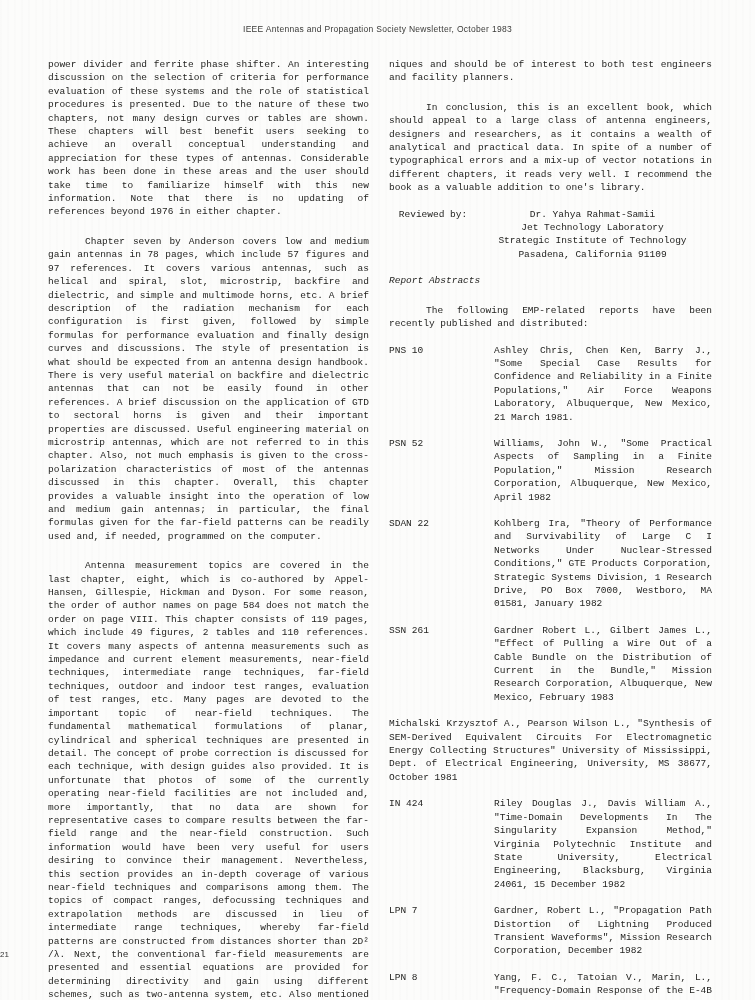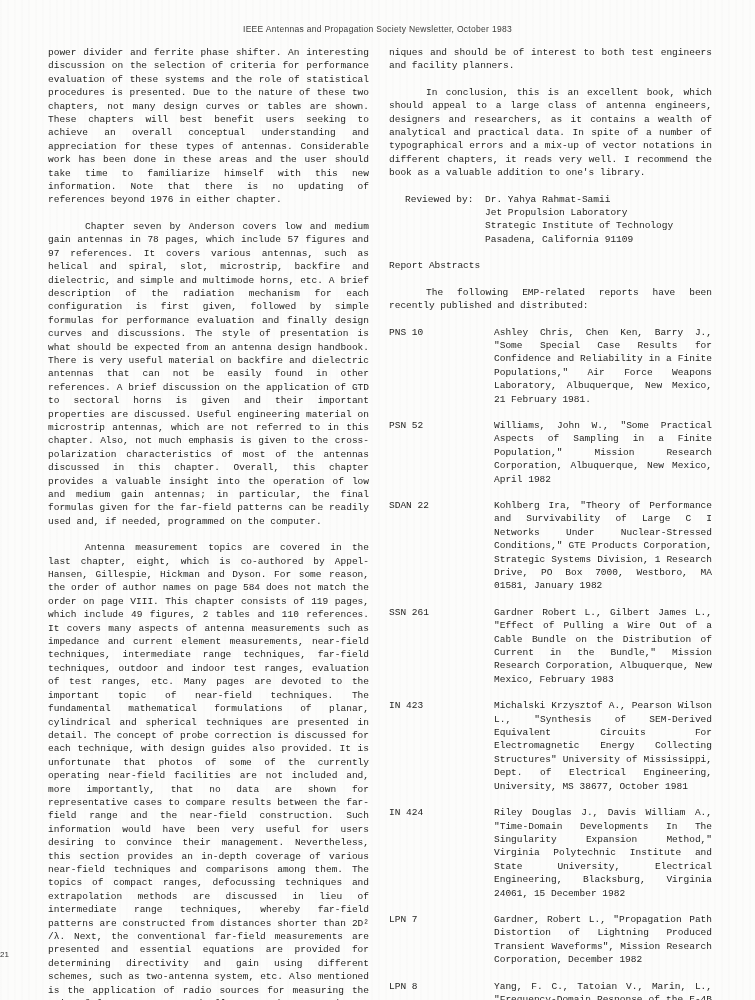--- a/index.html
+++ b/index.html
@@ -31,32 +31,33 @@
   }
   .col {
     position: absolute;
     top: 42px;
     font-size: 9.5px;
     line-height: 13.4px;
     text-align: justify;
   }
   .col-left  { left: 48px;  width: 321px; }
   .col-right { left: 389px; width: 323px; }
-  .para { margin: 4px 0 13px 0; }
+  .para { margin: 16px 0 13px 0; }
   .para.indent { text-indent: 37px; }
   .reviewed {
     display: flex;
-    margin: 0 0 13px 16px;
-    text-align: left;
+    margin: 0 0 13px 4px;
+    text-align: center;
   }
   .rev-label { width: 80px; flex: none; }
   .rev-lines { flex: 1; }
   .section-heading {
     margin: 0 0 13px 0;
     text-align: left;
+    font-style: italic;
   }
   .report {
     display: flex;
     margin: 0 0 13px 0;
   }
   .report-id { width: 105px; flex: none; text-align: left; }
   .report-text { flex: 1; text-align: justify; }
   .page-number {
     position: absolute;
     top: 950px;
@@ -81,47 +82,46 @@
   </div>
 
   <div class="col col-right">
     <p class="para">niques and should be of interest to both test engineers and facility planners.</p>
     <p class="para indent">In conclusion, this is an excellent book, which should appeal to a large class of antenna engineers, designers and researchers, as it contains a wealth of analytical and practical data.  In spite of a number of typographical errors and a mix-up of vector notations in different chapters, it reads very well.  I recommend the book as a valuable addition to one's library.</p>
 
     <div class="reviewed">
       <div class="rev-label">Reviewed by:</div>
       <div class="rev-lines">
         <div>Dr. Yahya Rahmat-Samii</div>
-        <div>Jet Propulsion Laboratory</div>
+        <div>Jet Technology Laboratory</div>
         <div>Strategic Institute of Technology</div>
         <div>Pasadena, California  91109</div>
       </div>
     </div>
 
     <div class="section-heading">Report Abstracts</div>
     <p class="para indent">The following EMP-related reports have been recently published and distributed:</p>
 
     <div class="report">
       <div class="report-id">PNS 10</div>
-      <div class="report-text">Ashley Chris, Chen Ken, Barry J., "Some Special Case Results for Confidence and Reliability in a Finite Populations," Air Force Weapons Laboratory, Albuquerque, New Mexico, 21 February 1981.</div>
+      <div class="report-text">Ashley Chris, Chen Ken, Barry J., "Some Special Case Results for Confidence and Reliability in a Finite Populations," Air Force Weapons Laboratory, Albuquerque, New Mexico, 21 March 1981.</div>
     </div>
     <div class="report">
       <div class="report-id">PSN 52</div>
       <div class="report-text">Williams, John W., "Some Practical Aspects of Sampling in a Finite Population," Mission Research Corporation, Albuquerque, New Mexico, April 1982</div>
     </div>
     <div class="report">
       <div class="report-id">SDAN 22</div>
       <div class="report-text">Kohlberg Ira, "Theory of Performance and Survivability of Large C I Networks Under Nuclear-Stressed Conditions," GTE Products Corporation, Strategic Systems Division, 1 Research Drive, PO Box 7000, Westboro, MA 01581, January 1982</div>
     </div>
     <div class="report">
       <div class="report-id">SSN 261</div>
       <div class="report-text">Gardner Robert L., Gilbert James L., "Effect of Pulling a Wire Out of a Cable Bundle on the Distribution of Current in the Bundle," Mission Research Corporation, Albuquerque, New Mexico, February 1983</div>
     </div>
     <div class="report">
-      <div class="report-id">IN 423</div>
       <div class="report-text">Michalski Krzysztof A., Pearson Wilson L., "Synthesis of SEM-Derived Equivalent Circuits For Electromagnetic Energy Collecting Structures" University of Mississippi, Dept. of Electrical Engineering, University, MS 38677, October 1981</div>
     </div>
     <div class="report">
       <div class="report-id">IN 424</div>
       <div class="report-text">Riley Douglas J., Davis William A., "Time-Domain Developments In The Singularity Expansion Method," Virginia Polytechnic Institute and State University, Electrical Engineering, Blacksburg, Virginia 24061, 15 December 1982</div>
     </div>
     <div class="report">
       <div class="report-id">LPN 7</div>
       <div class="report-text">Gardner, Robert L., "Propagation Path Distortion of Lightning Produced Transient Waveforms", Mission Research Corporation, December 1982</div>
     </div>

